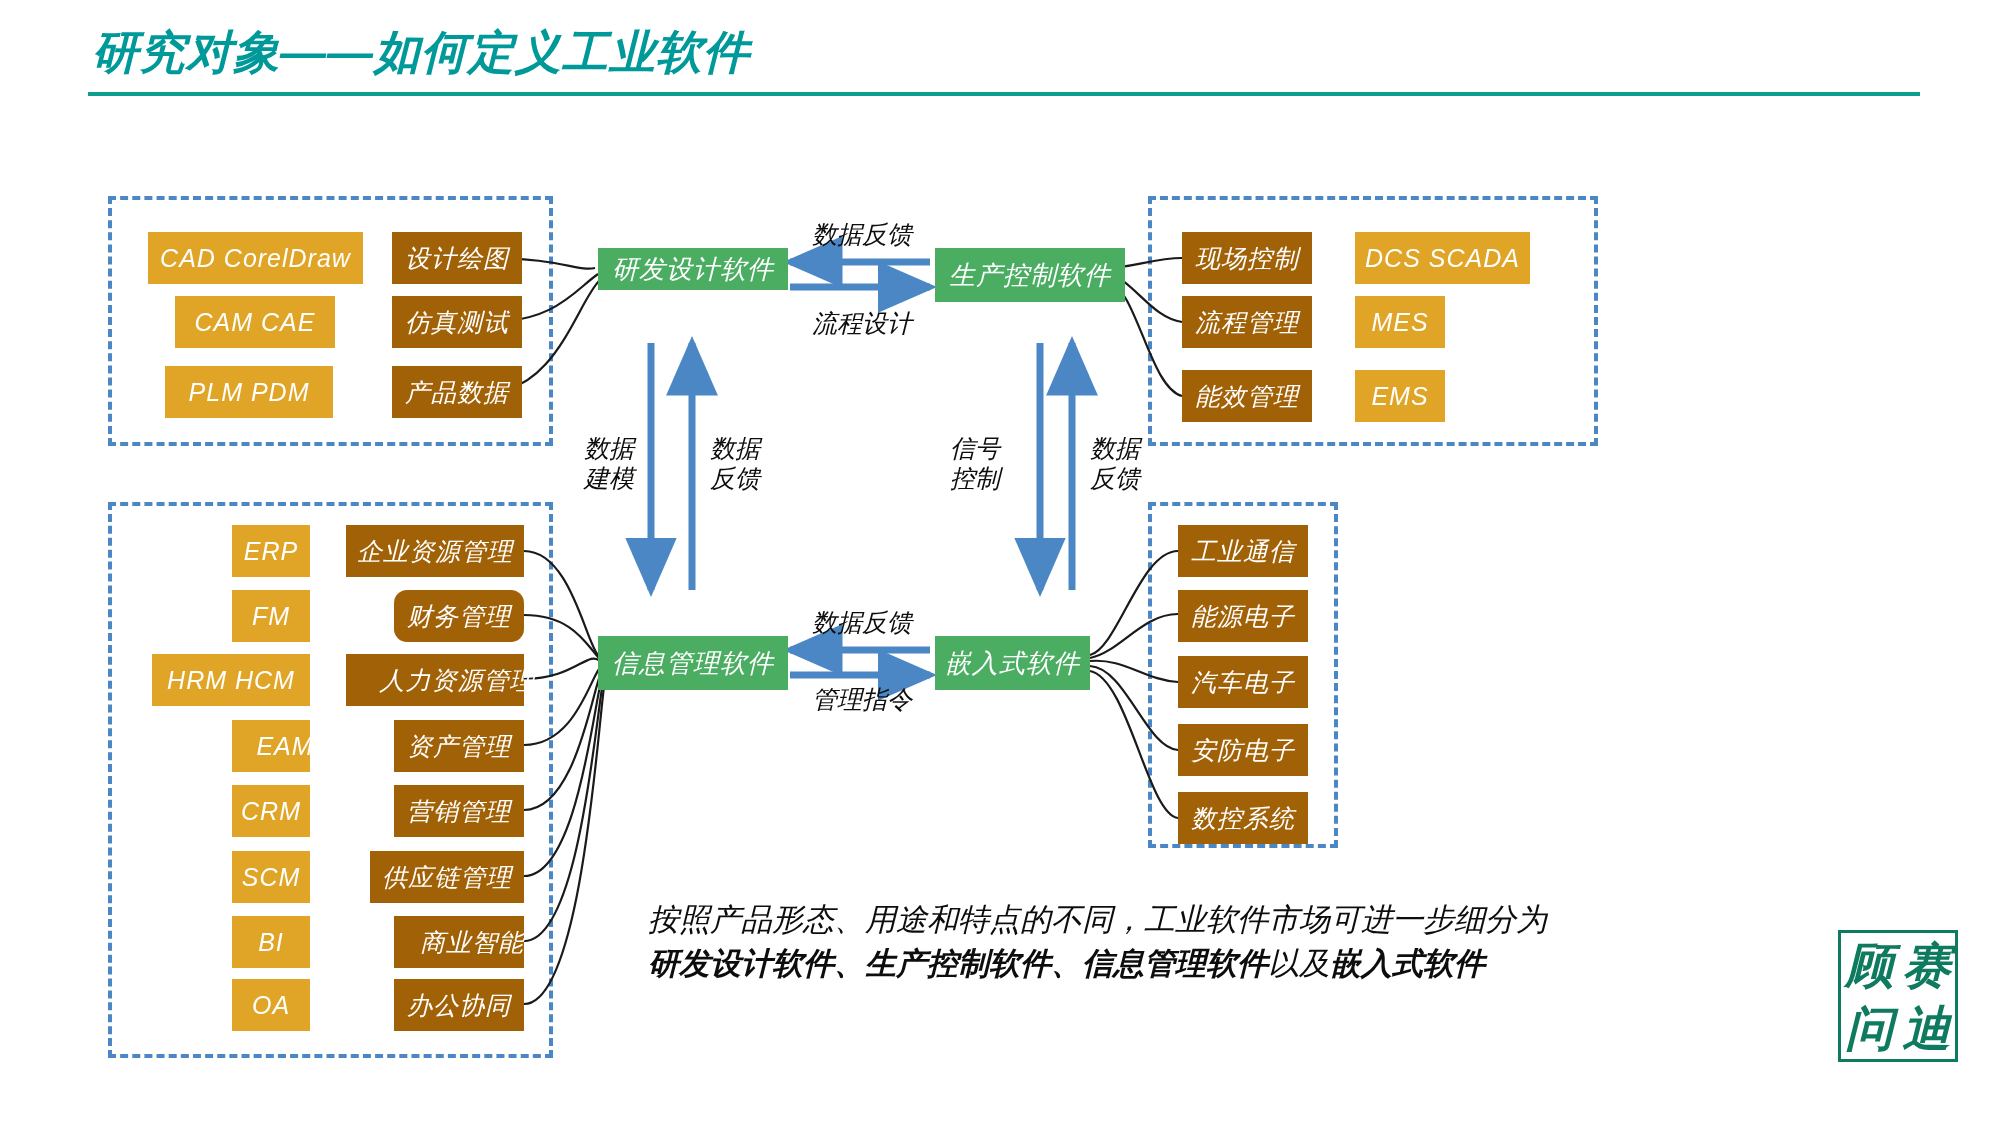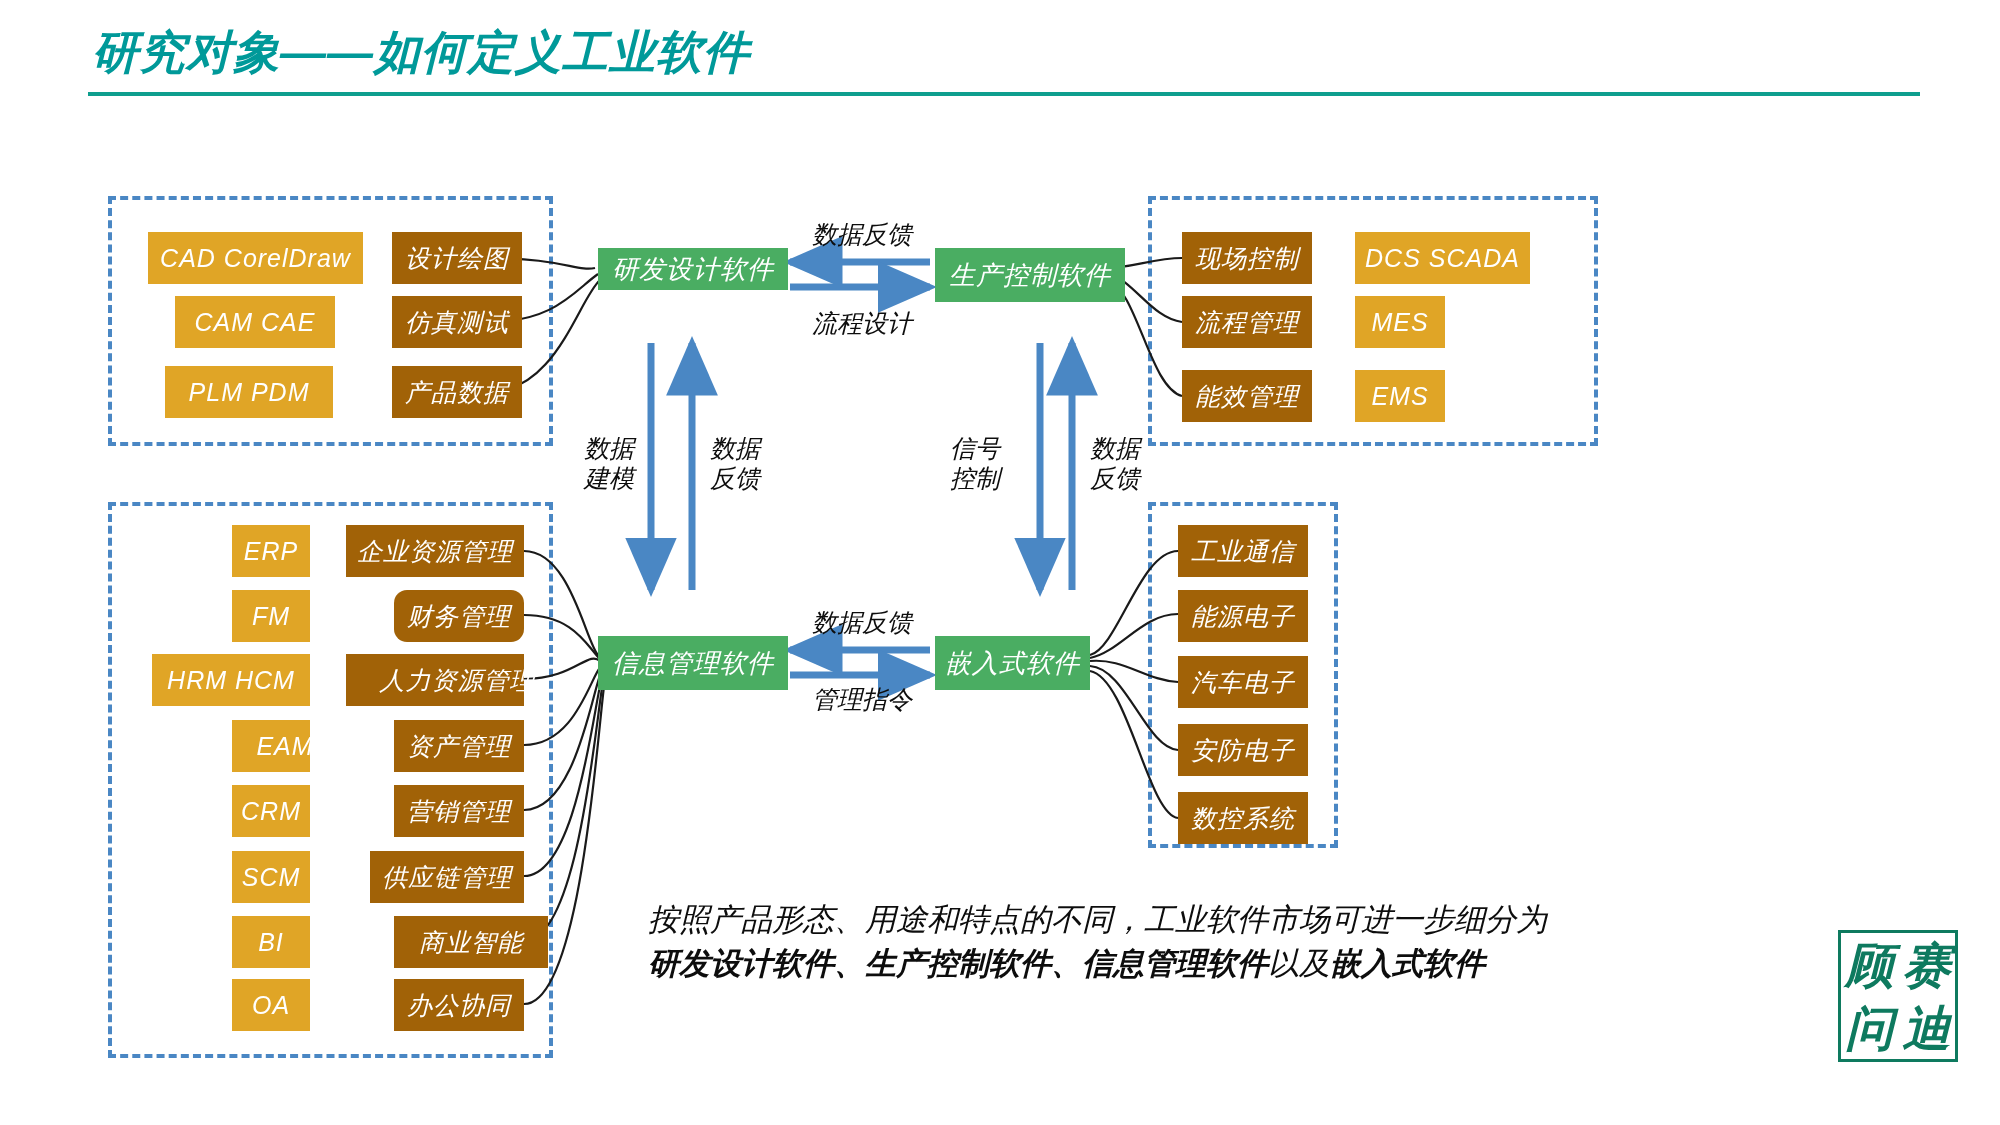--- a/index.html
+++ b/index.html
@@ -260,21 +260,21 @@
   </div>
   <div class="node blue" style="left:394px; top:720px; width:130px; height:52px;">
     <span>资产管理</span>
   </div>
   <div class="node blue" style="left:394px; top:785px; width:130px; height:52px;">
     <span>营销管理</span>
   </div>
   <div class="node blue" style="left:370px; top:851px; width:154px; height:52px;">
     <span>供应链管理</span>
   </div>
-  <div class="node blue" style="left:394px; top:916px; width:154px; height:52px;">
+  <div class="node blue" style="left:394px; top:916px; width:130px; height:52px;justify-content:flex-end;">
     <span>商业智能</span>
   </div>
   <div class="node blue" style="left:394px; top:979px; width:130px; height:52px;">
     <span>办公协同</span>
   </div>
 
   <div class="node green" style="left:598px; top:636px; width:190px; height:54px;">
     <span>信息管理软件</span>
   </div>
 

